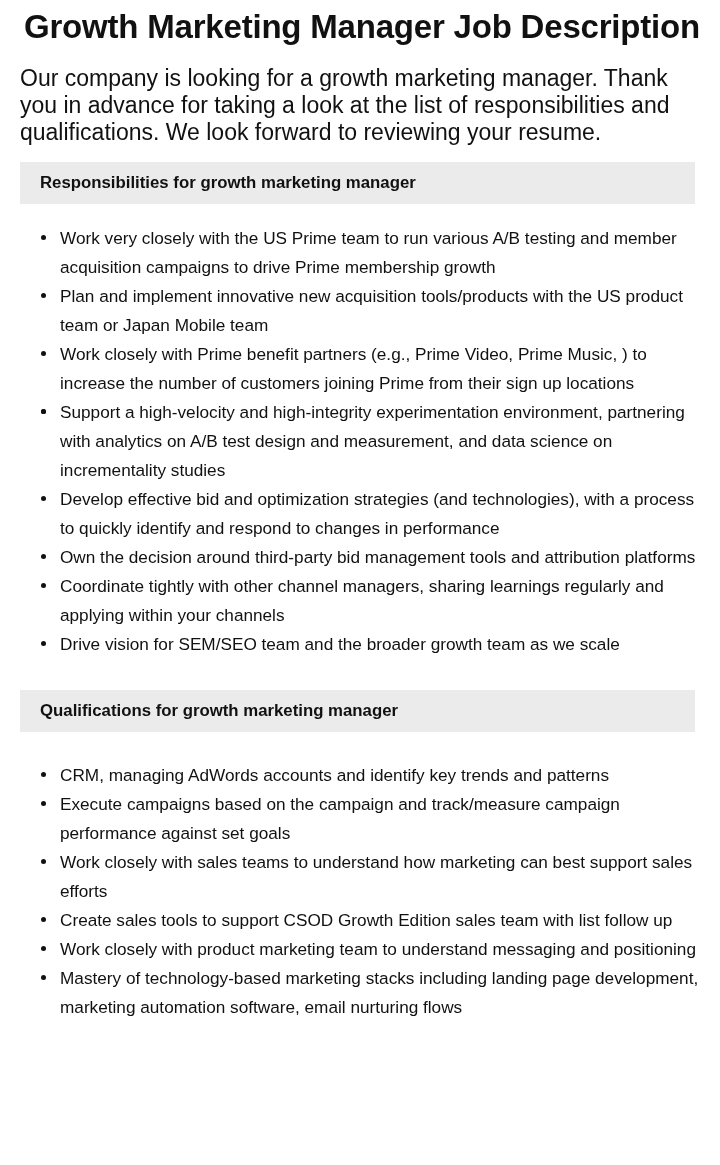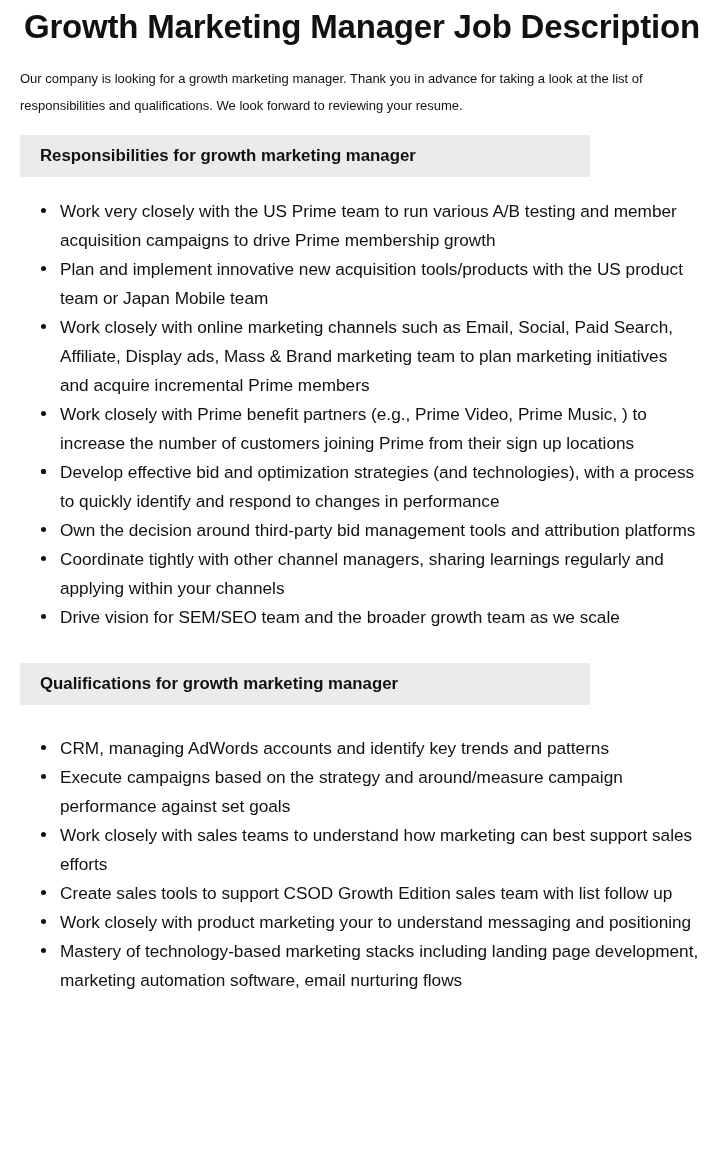--- a/index.html
+++ b/index.html
@@ -15,29 +15,29 @@
       margin: 4px;
       padding-top: 3px;
       font-size: 33px;
       line-height: 40px;
       font-weight: bold;
       letter-spacing: -0.2px;
       white-space: nowrap;
     }
     p.intro {
       margin: 18px 0 0 0;
-      font-size: 13px;
+      font-size: 23px;
       line-height: 27px;
       width: 680px;
     }
     .section-header {
       margin-top: 16px;
       background: #ebebeb;
       height: 42px;
-      width: 570px;
+      width: 675px;
       box-sizing: border-box;
       padding-left: 20px;
       display: flex;
       align-items: center;
       font-size: 16.8px;
       font-weight: bold;
     }
     ul.items {
       list-style: none;
       margin: 0;
@@ -69,35 +69,35 @@
 <div class="page">
   <h1 class="title">Growth Marketing Manager Job Description</h1>
   <p class="intro">Our company is looking for a growth marketing manager. Thank you in advance for taking a look at the list of responsibilities and qualifications. We look forward to reviewing your resume.</p>
 
   <div class="section-header">
     <span>Responsibilities for growth marketing manager</span>
   </div>
   <ul class="items resp">
     <li><span class="bullet"></span><span>Work very closely with the US Prime team to run various A/B testing and member acquisition campaigns to drive Prime membership growth</span></li>
     <li><span class="bullet"></span><span>Plan and implement innovative new acquisition tools/products with the US product team or Japan Mobile team</span></li>
-    <li><span class="bullet"></span><span>Work closely with online marketing channels such as Email, Social, Paid Search, Affiliate, Display ads, Mass &amp; Brand marketing team to plan marketing initiatives and acquire incremental Prime members</span></li>
     <li><span class="bullet"></span><span>Work closely with Prime benefit partners (e.g., Prime Video, Prime Music, ) to increase the number of customers joining Prime from their sign up locations</span></li>
     <li><span class="bullet"></span></li>
+    <li><span class="bullet"></span><span>Support a high-velocity and high-integrity experimentation environment, partnering with analytics on A/B test design and measurement, and data science on incrementality studies</span></li>
     <li><span class="bullet"></span><span>Develop effective bid and optimization strategies (and technologies), with a process to quickly identify and respond to changes in performance</span></li>
     <li><span class="bullet"></span><span>Own the decision around third-party bid management tools and attribution platforms</span></li>
     <li><span class="bullet"></span><span>Coordinate tightly with other channel managers, sharing learnings regularly and applying within your channels</span></li>
     <li><span class="bullet"></span><span>Drive vision for SEM/SEO team and the broader growth team as we scale</span></li>
   </ul>
 
   <div class="gap-after-resp"></div>
 
   <div class="section-header" style="margin-top:12px">
     <span>Qualifications for growth marketing manager</span>
   </div>
   <ul class="items qual">
     <li><span class="bullet"></span><span>CRM, managing AdWords accounts and identify key trends and patterns</span></li>
-    <li><span class="bullet"></span><span>Execute campaigns based on the strategy and around/measure campaign performance against set goals</span></li>
+    <li><span class="bullet"></span><span>Execute campaigns based on the campaign and track/measure campaign performance against set goals</span></li>
     <li><span class="bullet"></span><span>Work closely with sales teams to understand how marketing can best support sales efforts</span></li>
     <li><span class="bullet"></span><span>Create sales tools to support CSOD Growth Edition sales team with list follow up</span></li>
-    <li><span class="bullet"></span><span>Work closely with product marketing your to understand messaging and positioning</span></li>
+    <li><span class="bullet"></span><span>Work closely with product marketing team to understand messaging and positioning</span></li>
     <li><span class="bullet"></span><span>Mastery of technology-based marketing stacks including landing page development, marketing automation software, email nurturing flows</span></li>
   </ul>
 </div>
 
 </body></html>

